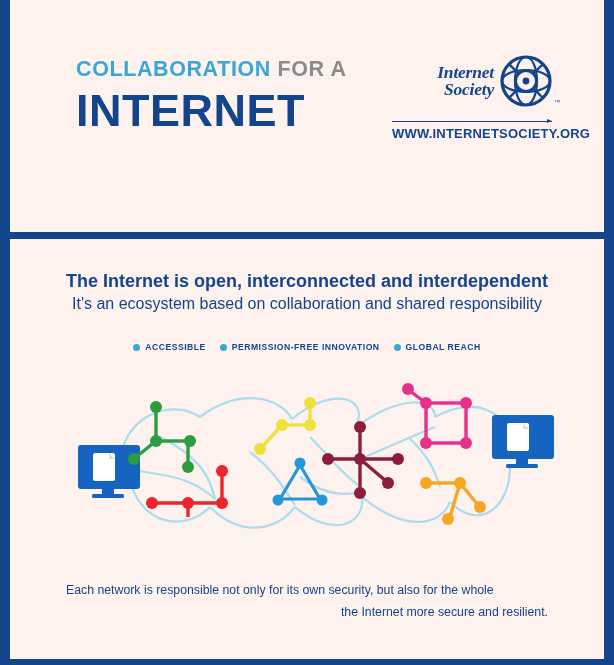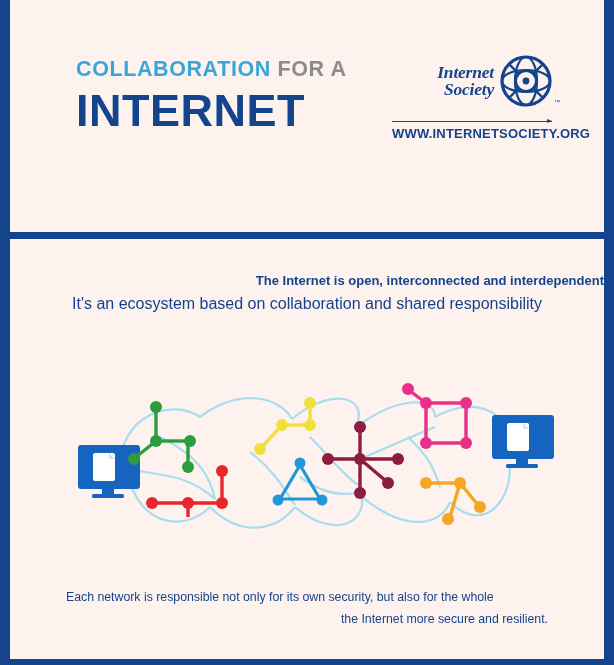--- a/index.html
+++ b/index.html
@@ -152,25 +152,24 @@
     right: 10px;
     top: 239px;
     bottom: 0;
     background: #fdf2ee;
   }
   .sub-head {
     text-align: center;
     margin-top: 32px;
   }
   .sub-head .t1 {
-    font-size: 13px;
+    font-size: 18px;
     font-weight: bold;
     color: #14448c;
     line-height: 20px;
-    text-align: right;
   }
   .sub-head .t2 {
     font-size: 16px;
     color: #14448c;
     line-height: 20px;
     margin-top: 3px;
   }
 
   .labels-row {
     position: absolute;
@@ -208,21 +207,20 @@
 
   .footer-text {
     position: absolute;
     left: 56px;
     right: 56px;
     top: 340px;
     text-align: center;
     font-size: 12.3px;
     color: #14448c;
     line-height: 22px;
-    margin-top: 7px;
   }
   .footer-text .l1, .footer-text .l2 { text-align: left; }
   .footer-text .l3 { text-align: right; }
   .bottom-rule {
     position: absolute;
     left: 0;
     right: 0;
     bottom: 0;
     height: 6px;
     background: #14448c;
@@ -272,20 +270,34 @@
   </div>
   <div class="header-rule"></div>
 
   <div class="body-area">
 
     <div class="sub-head">
       <div class="t1">The Internet is open, interconnected and interdependent</div>
       <div class="t2">It's an ecosystem based on collaboration and shared responsibility</div>
     </div>
 
+    <div class="labels-row">
+      <div class="label-item">
+        <span class="label-dot"></span>
+        <span>ACCESSIBLE</span>
+      </div>
+      <div class="label-item">
+        <span class="label-dot"></span>
+        <span>PERMISSION-FREE INNOVATION</span>
+      </div>
+      <div class="label-item">
+        <span class="label-dot"></span>
+        <span>GLOBAL REACH</span>
+      </div>
+    </div>
 
     <div class="diagram">
       <svg width="594" height="200" viewBox="0 0 594 200">
         <g fill="none" stroke="#aadcf0" stroke-width="2.2">
           <path d="M110 110 C110 60, 160 40, 190 60"></path>
           <path d="M118 118 C130 170, 175 175, 200 150"></path>
           <path d="M190 60 C230 30, 270 40, 282 62"></path>
           <path d="M200 150 C230 180, 265 175, 285 150"></path>
           <path d="M282 62 C320 30, 360 38, 346 70"></path>
           <path d="M285 150 C320 180, 355 170, 352 140"></path>

